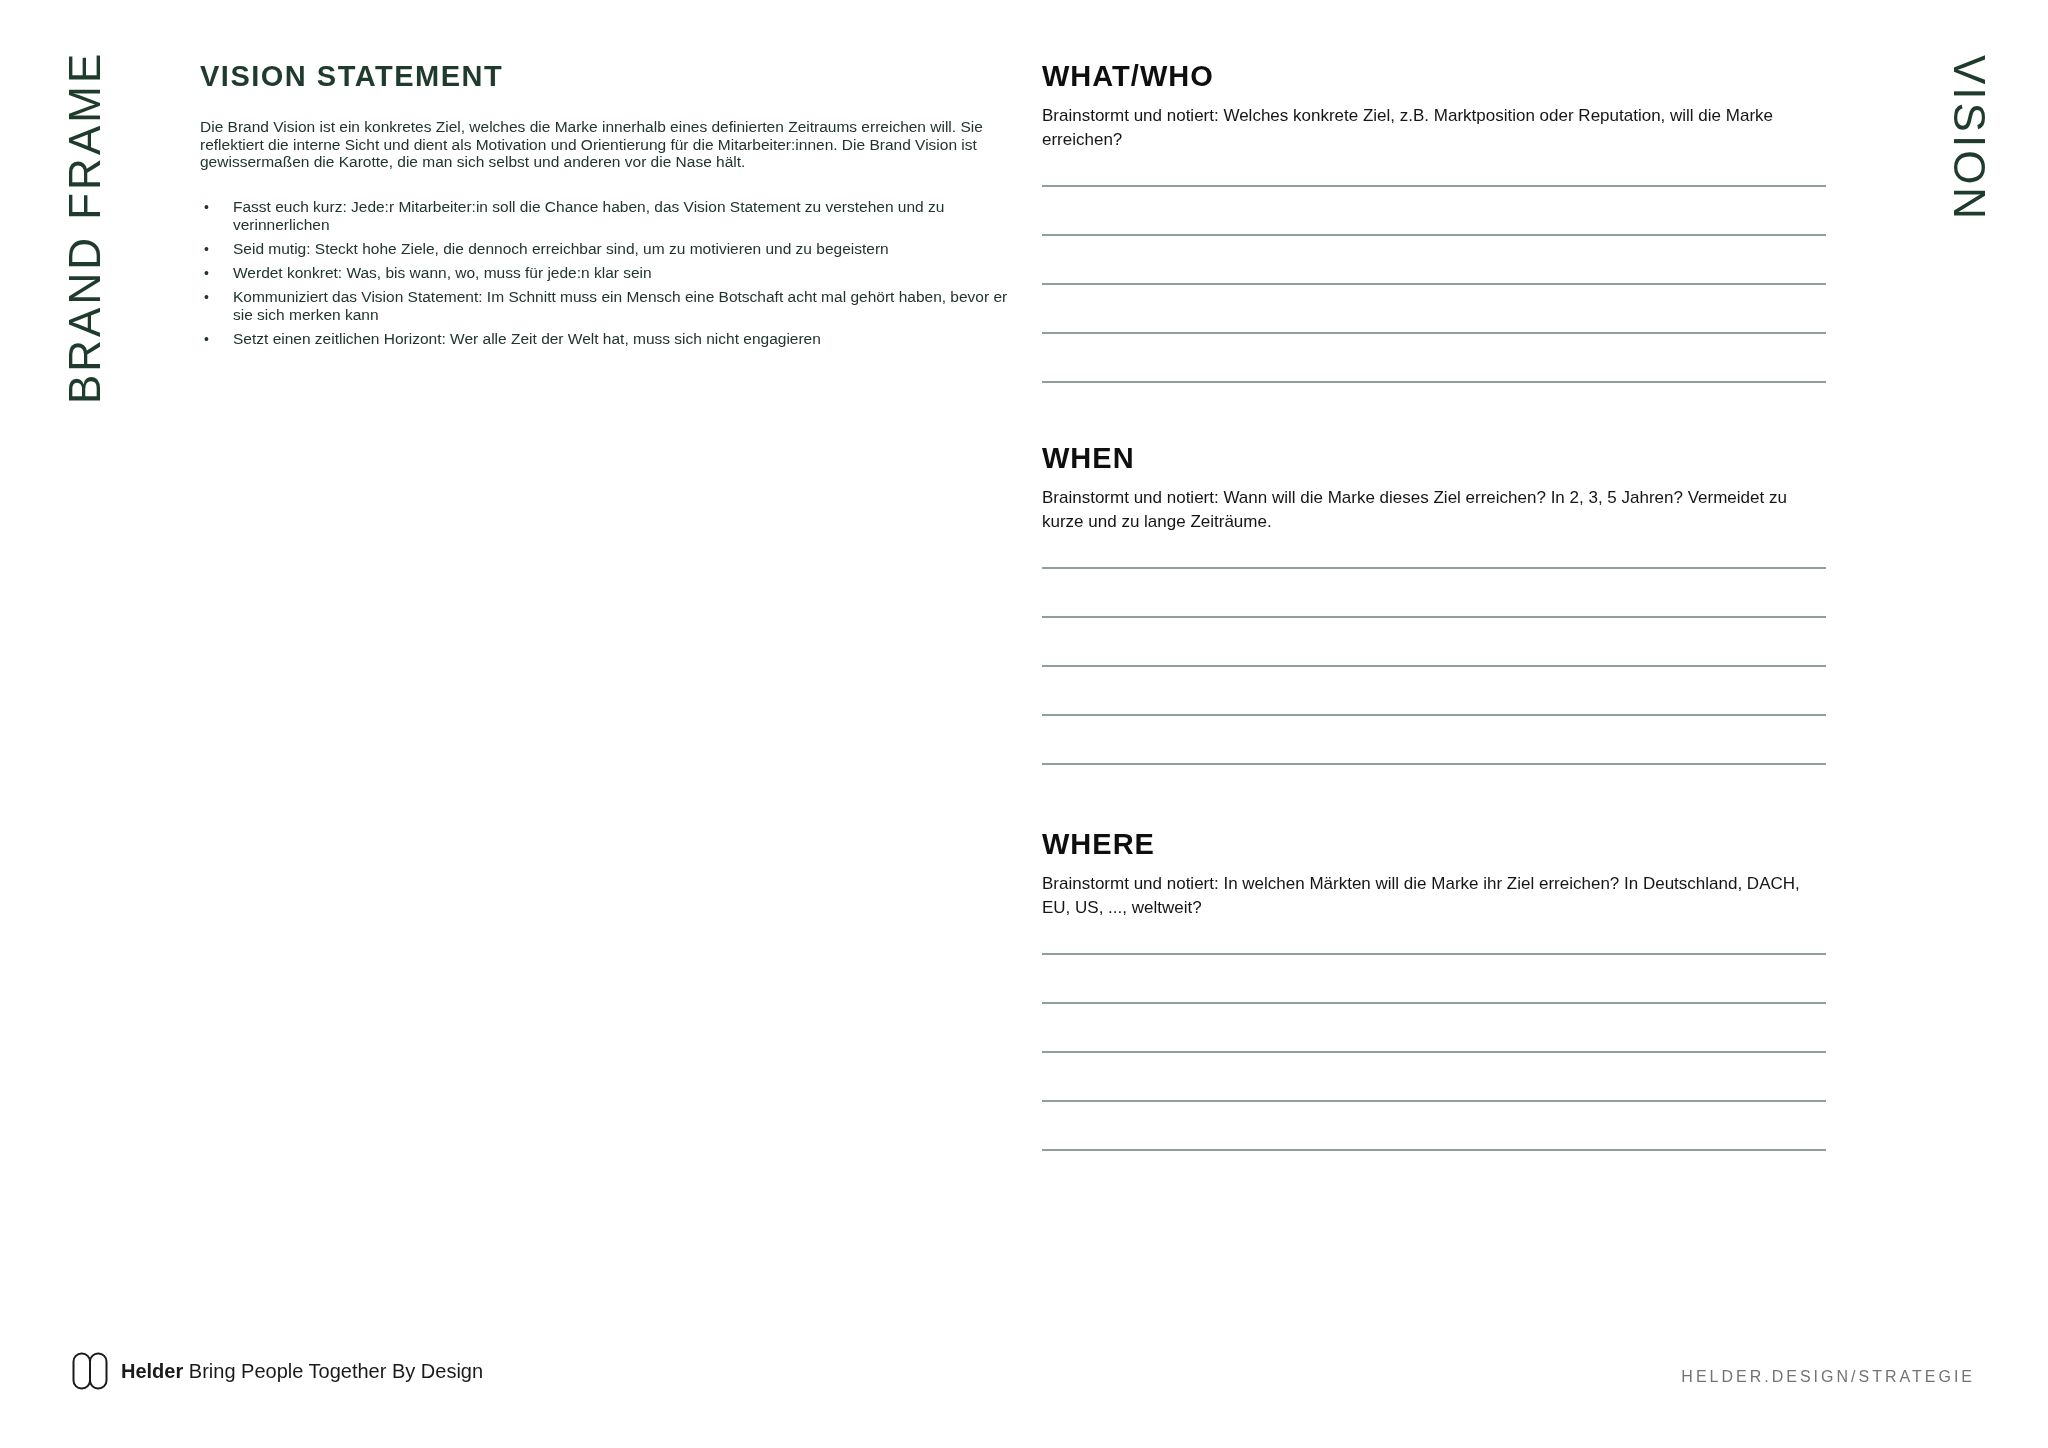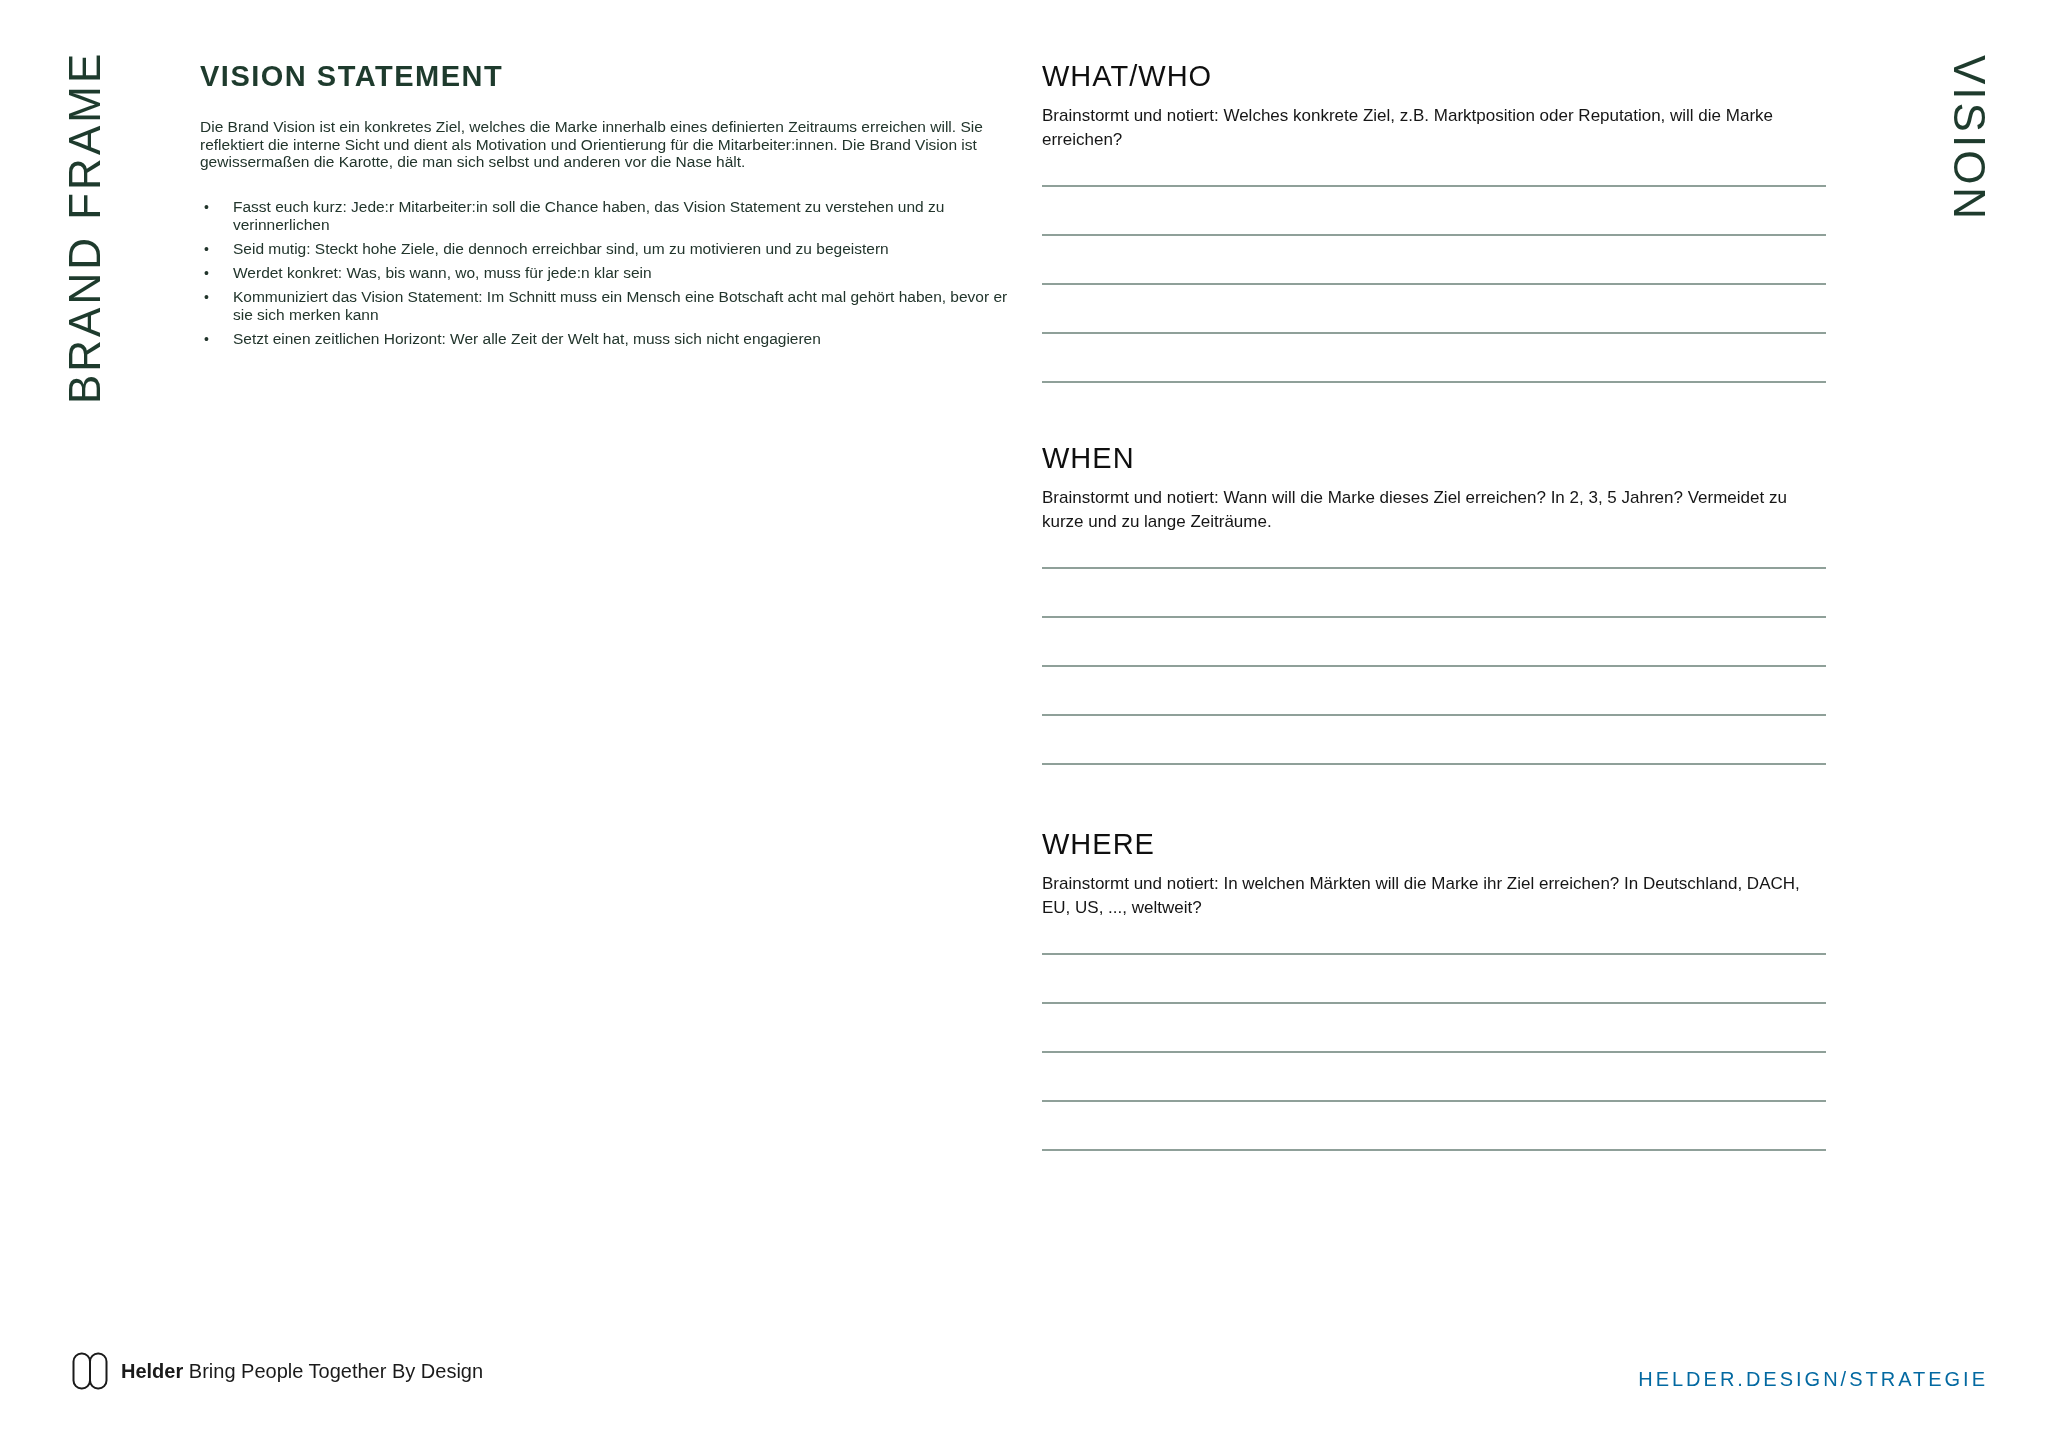--- a/index.html
+++ b/index.html
@@ -78,21 +78,21 @@
   }
 
   
   .section {
     position: absolute;
     left: 1042px; width: 784px;
   }
   .section h2 {
     font-size: 29px;
     line-height: 32px;
-    font-weight: 400;
+    font-weight: 700;
     letter-spacing: 1px;
     color: #0f0f0f;
   }
   .section .prompt {
     margin-top: 12px;
     font-size: 17px;
     line-height: 24px;
     color: #161616;
   }
   .section .lines { margin-top: 0; }
@@ -115,24 +115,24 @@
     color: #1a1a1a;
   }
   .footer-left .wordmark {
     font-size: 20px;
     line-height: 24px;
     white-space: nowrap;
   }
   .footer-left .brand { font-weight: 700; }
   .footer-right {
     position: absolute;
-    right: 60px; top: 1368px;
-    font-size: 20px;
+    right: 73px; top: 1368px;
+    font-size: 16px;
     letter-spacing: 3px;
-    color: #0369a1;
+    color: #737373;
     white-space: nowrap;
   }
   .logo-icon svg { display: block; }
 </style>
 </head>
 <body>
 
 <div class="vert vert-left">BRAND FRAME</div>
 <div class="vert vert-right">VISION</div>
 

